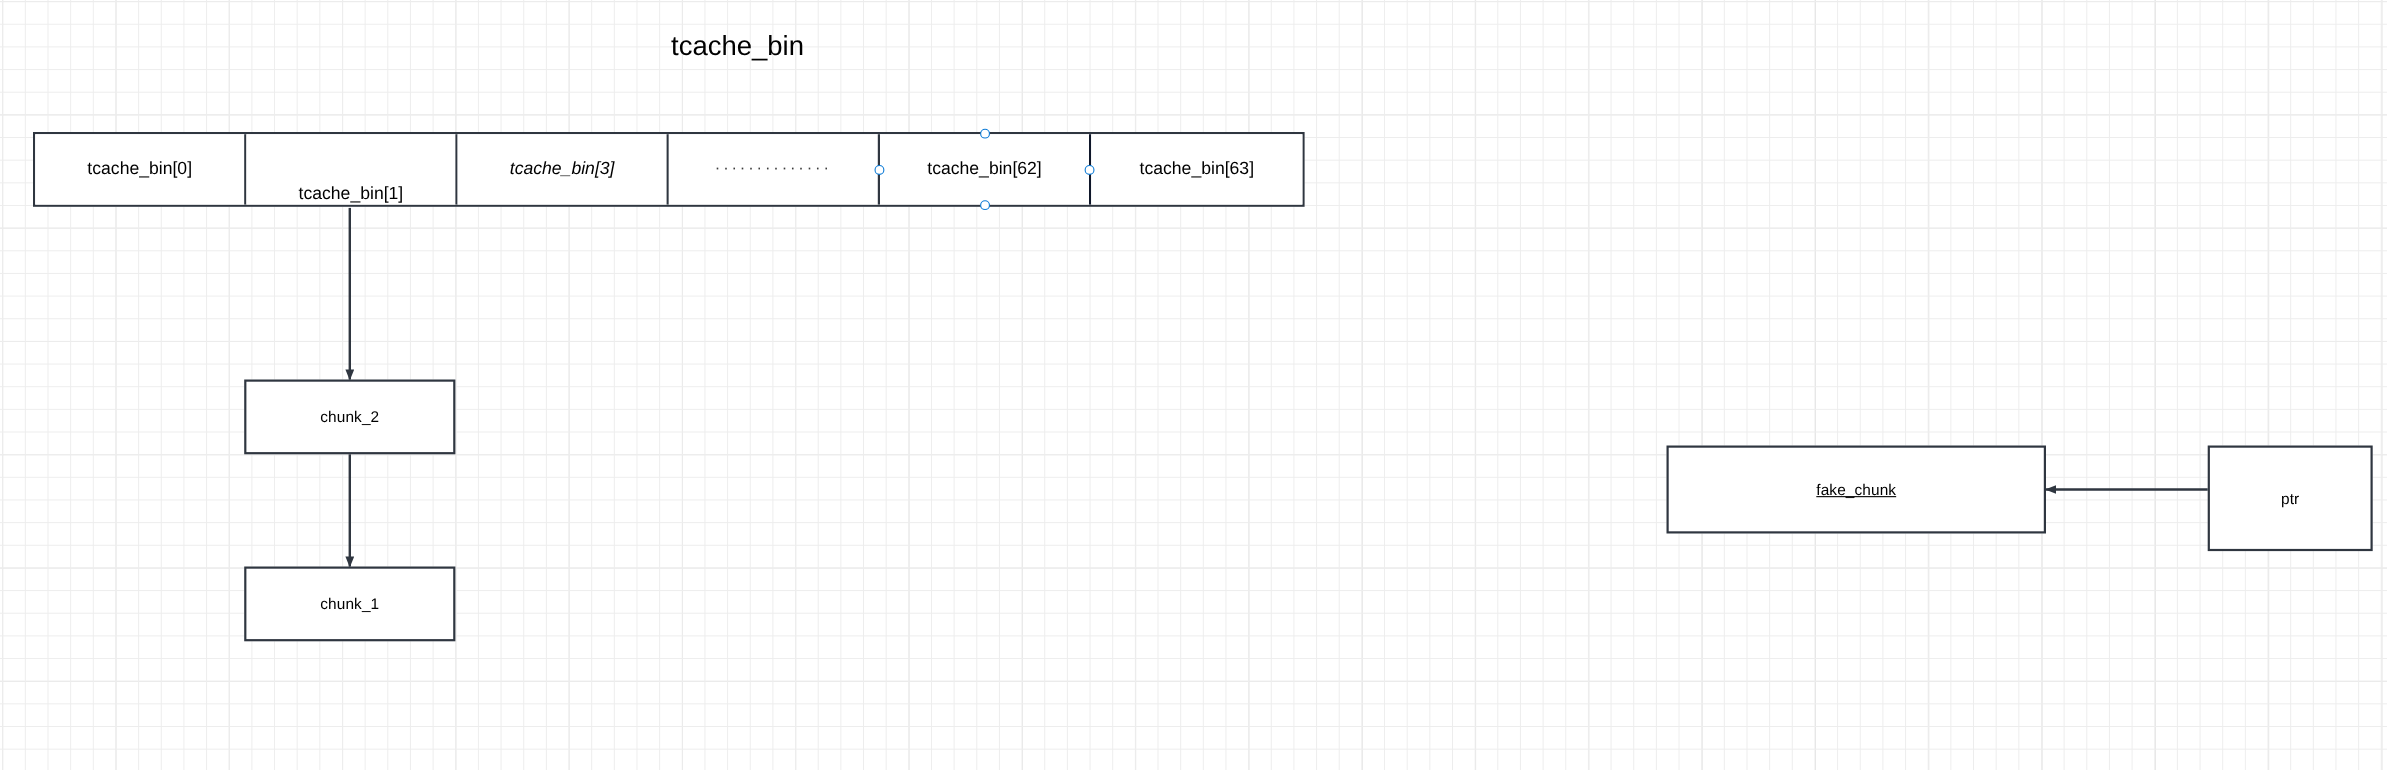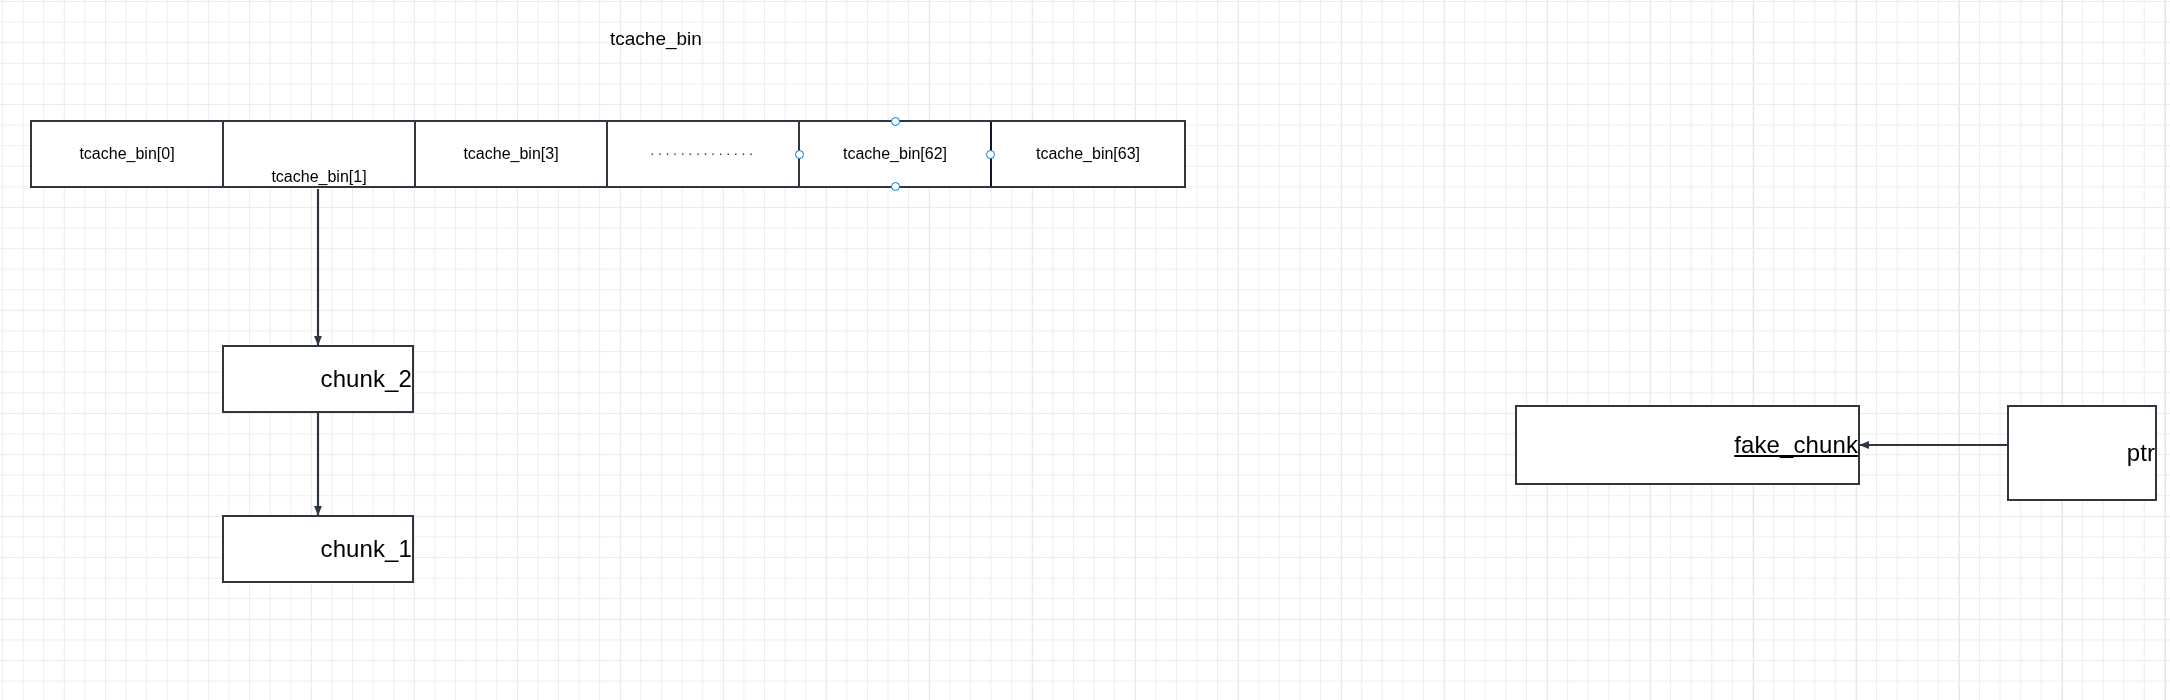--- a/index.html
+++ b/index.html
@@ -29,23 +29,23 @@
   }
 
   
   .node {
     position: absolute;
     box-sizing: border-box;
     background: #ffffff;
     border: 2px solid #2f3640;
     display: flex;
     align-items: center;
-    justify-content: flex-end;
+    justify-content: center;
     color: #000000;
-    font-size: 24px;
+    font-size: 14px;
     line-height: 1.2;
     letter-spacing: .1px;
     white-space: nowrap;
   }
 
   
   .bin-array {
     position: absolute;
     left: 30px;
     top: 120px;
@@ -89,21 +89,21 @@
     pointer-events: auto;
   }
   .handle.mid-left  { left: -5px;  top: 50%; margin-top: -4.5px; }
   .handle.mid-right { right: -5px; top: 50%; margin-top: -4.5px; }
   .handle.top-mid   { left: 50%; margin-left: -4.5px; top: -5px; }
   .handle.bot-mid   { left: 50%; margin-left: -4.5px; bottom: -5px; }
 
   
   .diagram-title {
     position: absolute;
-    font-size: 19px;
+    font-size: 25px;
     color: #000000;
     white-space: nowrap;
   }
 
   
   #edges {
     position: absolute;
     left: 0; top: 0;
     width: 2170px;
     height: 700px;
@@ -123,21 +123,21 @@
 
     <div class="bin-cell" style="width:192px;">
       <span>tcache_bin[0]</span>
     </div>
 
     <div class="bin-cell" style="width:192px;align-items:flex-end;">
       <span>tcache_bin[1]</span>
     </div>
 
 
-    <div class="bin-cell" style="width:192px;">
+    <div class="bin-cell" style="width:192px;font-style:italic;">
       <span>tcache_bin[3]</span>
     </div>
 
     <div class="bin-cell ellipsis" style="width:192px;">
       <span>··············</span>
     </div>
 
     <div class="bin-cell selected" style="width:192px;">
       <span>tcache_bin[62]</span>
       <span class="handle mid-left"></span>

